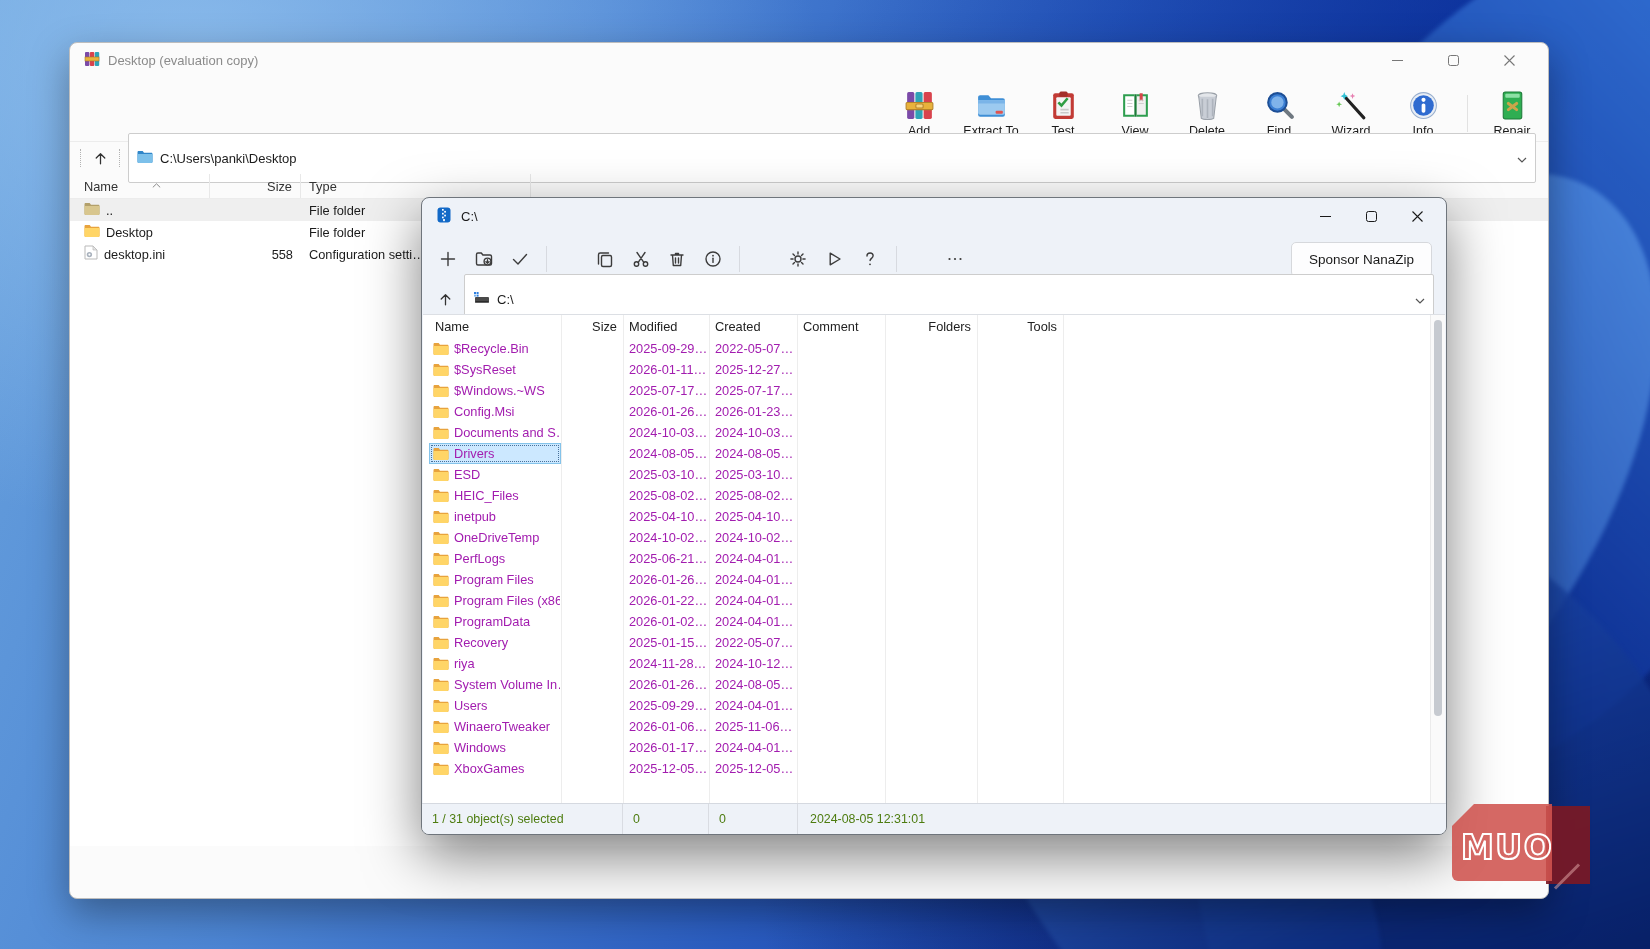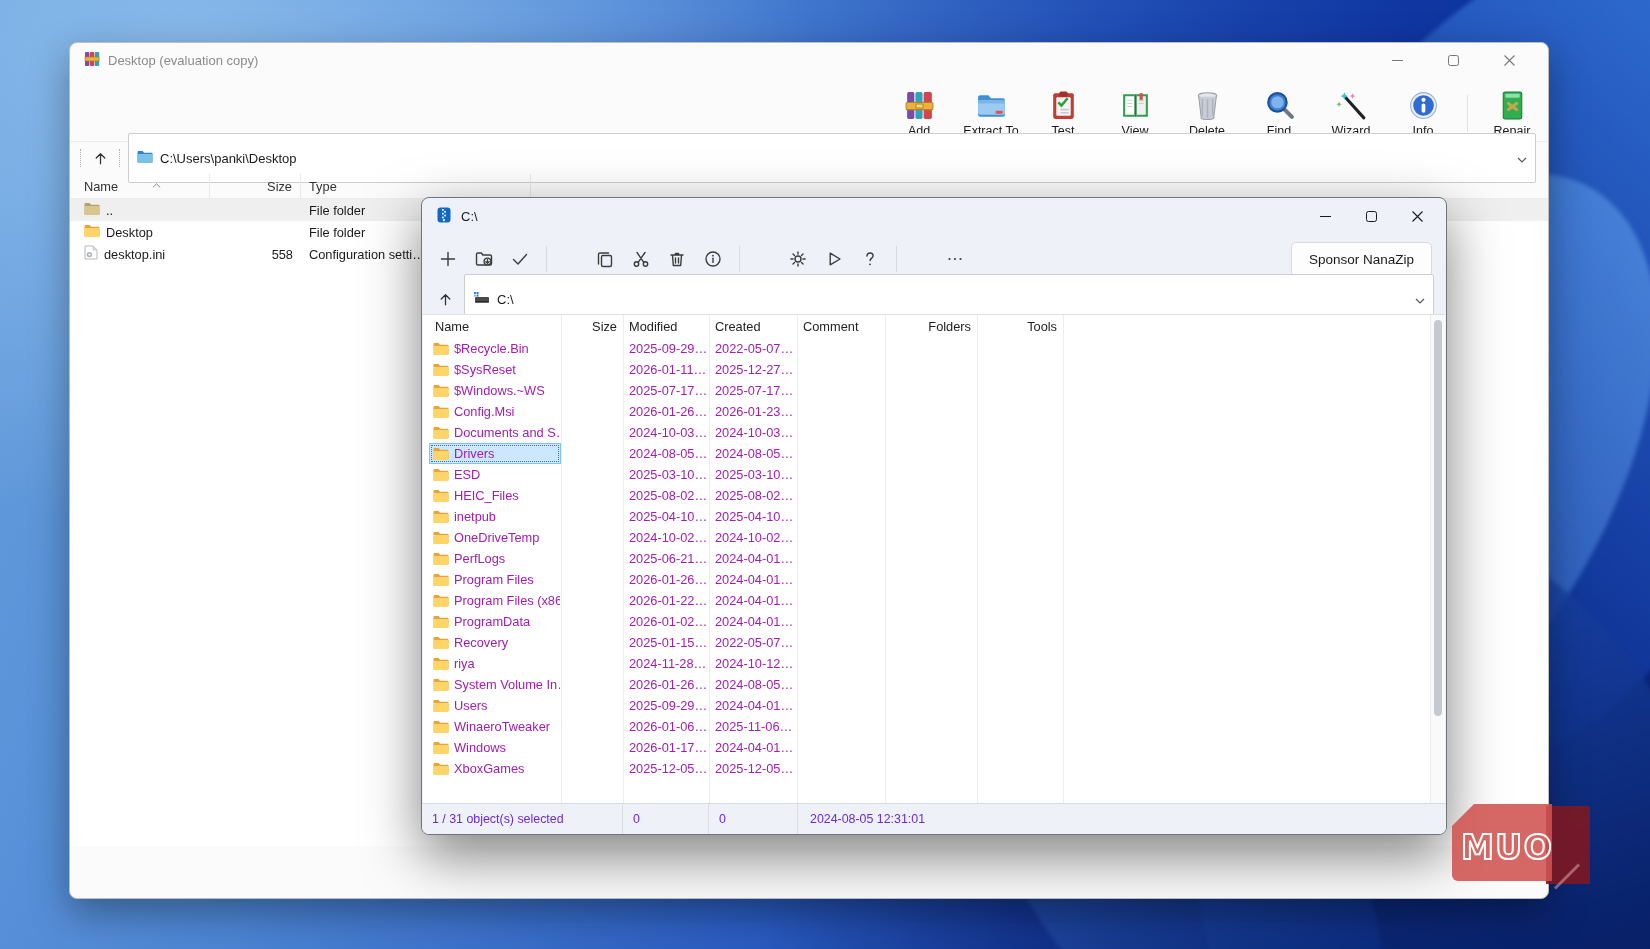--- a/index.html
+++ b/index.html
@@ -85,21 +85,21 @@
   .nz-row .cell{padding:0 6px;overflow:hidden;white-space:nowrap;}
   .nz-row .cell.r{text-align:right;}
   .nz-row .cell.name{padding:0;display:flex;}
   .namebox{flex:1;display:flex;align-items:center;gap:5px;padding:0 3px;border:1px solid transparent;
     height:19px;overflow:hidden;white-space:nowrap;}
   .namebox .ficon{display:flex;flex:0 0 auto;}
   .namebox.selected{background:#cce8ff;border-color:#84c3ea;outline:1px dotted #49719a;outline-offset:-3px;}
   .nz-scroll{position:absolute;right:0;top:0;bottom:0;width:14px;background:#fafafa;border-left:1px solid #ebebeb;}
   .nz-thumb{position:absolute;left:3px;right:3px;top:5px;height:81%;background:#c6cad0;border-radius:5px;}
   .nz-status{position:absolute;left:0;right:0;bottom:0;height:30px;background:#eef2f8;border-top:1px solid #d5d9e0;
-    display:flex;align-items:center;font-size:12.4px;color:#6d28d9;}
+    display:flex;align-items:center;font-size:12.4px;color:#4d7c0f;}
   .nz-status .sc{height:100%;display:flex;align-items:center;padding:0 10px;border-right:1px solid #d9dce2;}
   .sc.c1{width:180px;}
   .sc.c2{width:65px;}
   .sc.c3{width:68px;}
   .sc.c4{flex:1;border-right:none;padding-left:12px;}
 
   
   #muo{position:absolute;left:1452px;top:804px;width:140px;height:82px;}
   #muo .dark{position:absolute;left:94px;top:2px;width:44px;height:78px;background:rgba(122,25,37,.93);}
   #muo .dark:after{content:"";position:absolute;left:4px;bottom:6px;width:34px;height:3px;background:rgba(220,160,160,.55);transform:rotate(-45deg);}

